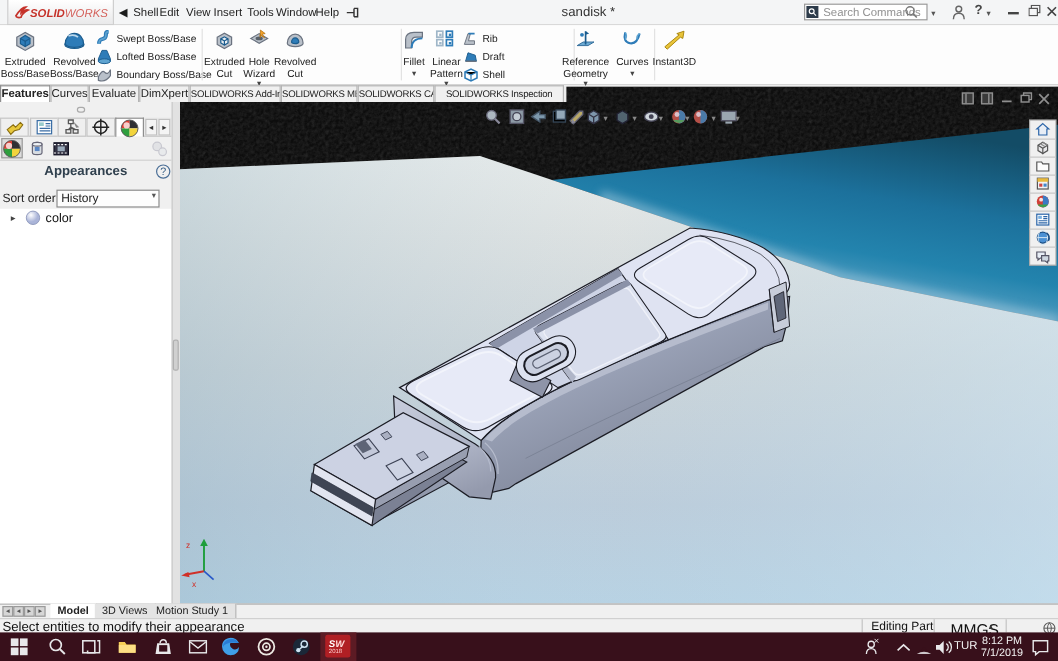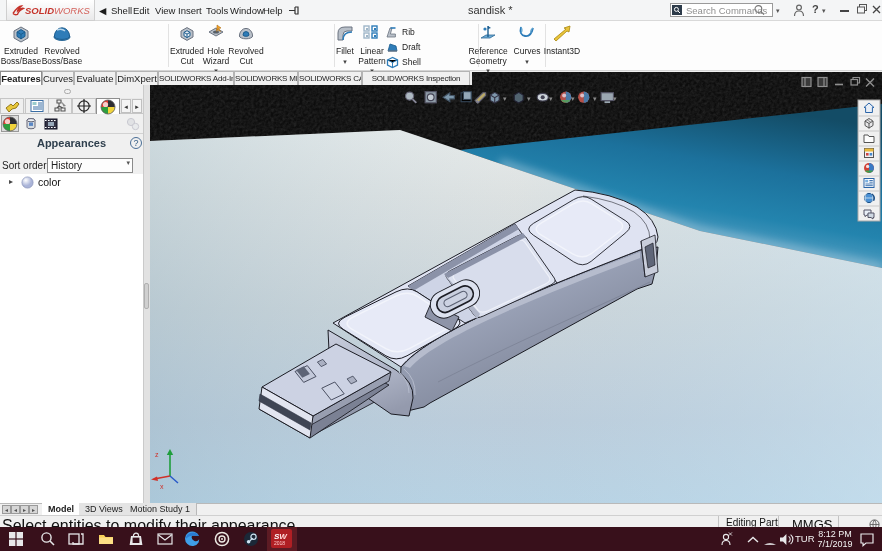--- a/index.html
+++ b/index.html
@@ -86,20 +86,42 @@
     </div>
 <div class="abs bigbtn" style="left:40px;width:44px">
       <div class="ic">
         <svg width="22" height="22" viewBox="0 0 22 22">
           <ellipse cx="11" cy="14" rx="8" ry="3.4" fill="#5ea3d0" stroke="#1b5c8e"></ellipse>
           <path d="M3.4 13.4 a7.6 8.6 0 0 1 15.2 0 a7.6 3 0 0 1 -15.2 0" fill="#2e7cb8" stroke="#1b5c8e"></path>
           <path d="M6 7 a6 4 0 0 1 8 1" fill="none" stroke="#bcd8ec" stroke-width="1.4"></path>
         </svg>
       </div>
       <div>Revolved<br>Boss/Base</div>
+    </div>
+<div class="abs" style="left:80px;top:24px">
+      <div class="smallrow">
+        <svg width="14" height="14" viewBox="0 0 14 14">
+          <path d="M2.5 11.5 c0 -5 3 -3 5 -5 c2 -2 -1 -5 3 -5" fill="none" stroke="#2e7cb8" stroke-width="3.4"></path>
+          <path d="M2.5 11.5 c0 -5 3 -3 5 -5 c2 -2 -1 -5 3 -5" fill="none" stroke="#5ea3d0" stroke-width="1.4"></path>
+        </svg>
+        <span>Swept Boss/Base</span>
+      </div>
+      <div class="smallrow">
+        <svg width="14" height="14" viewBox="0 0 14 14">
+          <path d="M5 2 h4 l3 7 0 2 -5 2 -5 -2 0 -2 z" fill="#2e7cb8" stroke="#1b5c8e" stroke-width="0.8"></path>
+          <ellipse cx="7" cy="11" rx="5" ry="2" fill="#5ea3d0" stroke="#1b5c8e" stroke-width="0.8"></ellipse>
+        </svg>
+        <span>Lofted Boss/Base</span>
+      </div>
+      <div class="smallrow">
+        <svg width="14" height="14" viewBox="0 0 14 14">
+          <path d="M2 9 q3 -6 5 -4 q3 3 5 -2 l0 5 q-4 6 -10 4 z" fill="#b9c0c9" stroke="#6b7380" stroke-width="1"></path>
+        </svg>
+        <span>Boundary Boss/Base</span>
+      </div>
     </div>
 <div class="abs rsep" style="left:168px"></div>
 <div class="abs bigbtn" style="left:165px;width:44px">
       <div class="ic">
         <svg width="22" height="22" viewBox="0 0 22 22">
           <path d="M5 8 l6 -3.4 6 3.4 0 6 -6 3.4 -6 -3.4 z" fill="#b9c0c9" stroke="#6b7380"></path>
           <path d="M8 9.4 l3 -1.7 3 1.7 0 3.4 -3 1.7 -3 -1.7 z" fill="#e8edf2" stroke="#1b5c8e"></path>
           <path d="M8 9.4 l3 1.7 3 -1.7 M11 11.1 l0 3.7" fill="none" stroke="#1b5c8e"></path>
         </svg>
       </div>
@@ -518,21 +540,21 @@
 <div class="abs bottabs"></div>
 <div class="abs" style="left:2px;top:505px;width:9px;height:9px;background:#d6d6d6;border:1px solid #9a9a9a;font-size:6px;line-height:8px;text-align:center;color:#555">◂</div>
     <div class="abs" style="left:11px;top:505px;width:9px;height:9px;background:#d6d6d6;border:1px solid #9a9a9a;font-size:6px;line-height:8px;text-align:center;color:#555">◂</div>
     <div class="abs" style="left:20px;top:505px;width:9px;height:9px;background:#d6d6d6;border:1px solid #9a9a9a;font-size:6px;line-height:8px;text-align:center;color:#555">▸</div>
     <div class="abs" style="left:29px;top:505px;width:9px;height:9px;background:#d6d6d6;border:1px solid #9a9a9a;font-size:6px;line-height:8px;text-align:center;color:#555">▸</div>
 <div class="btab abs" style="left:42px;background:#fff;font-weight:bold;top:503px">Model</div>
 <div class="btab abs" style="left:79px;top:503px">3D Views</div>
 <div class="btab abs" style="left:124px;top:503px">Motion Study 1</div>
 
 <div class="abs statusbar"></div>
-<span class="abs" style="left:2px;top:517px;font-size:16px;color:#111">Select entities to modify their appearance</span>
+<span class="abs" style="left:2px;top:517px;font-size:11px;color:#111">Select entities to modify their appearance</span>
 <div class="abs" style="left:718px;top:516px;width:1px;height:11px;background:#c4c4c4"></div>
 <span class="abs" style="left:726px;top:517px;font-size:10px;color:#111">Editing Part</span>
 <div class="abs" style="left:778px;top:516px;width:1px;height:11px;background:#c4c4c4"></div>
 <span class="abs" style="left:792px;top:517px;font-size:13px;color:#111">MMGS</span>
 <span class="abs" style="left:824px;top:518px;font-size:7px;color:#333">▴</span>
 <div class="abs" style="left:838px;top:516px;width:1px;height:11px;background:#c4c4c4"></div>
 <div class="abs" style="left:869px;top:516px"><svg width="11" height="11" viewBox="0 0 11 11">
         <circle cx="5.5" cy="5.5" r="4.6" fill="none" stroke="#555" stroke-width="0.9"></circle>
         <path d="M1 5.5 h9 M5.5 1 a7 7 0 0 0 0 9 M5.5 1 a7 7 0 0 1 0 9" fill="none" stroke="#555" stroke-width="0.8"></path>
       </svg></div>

